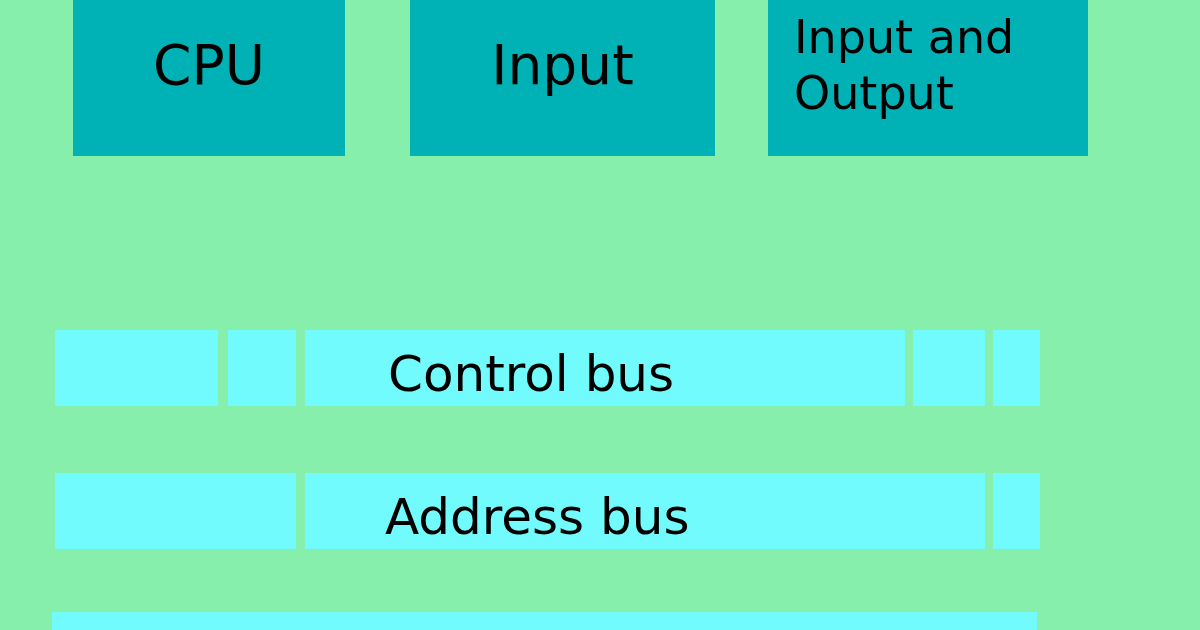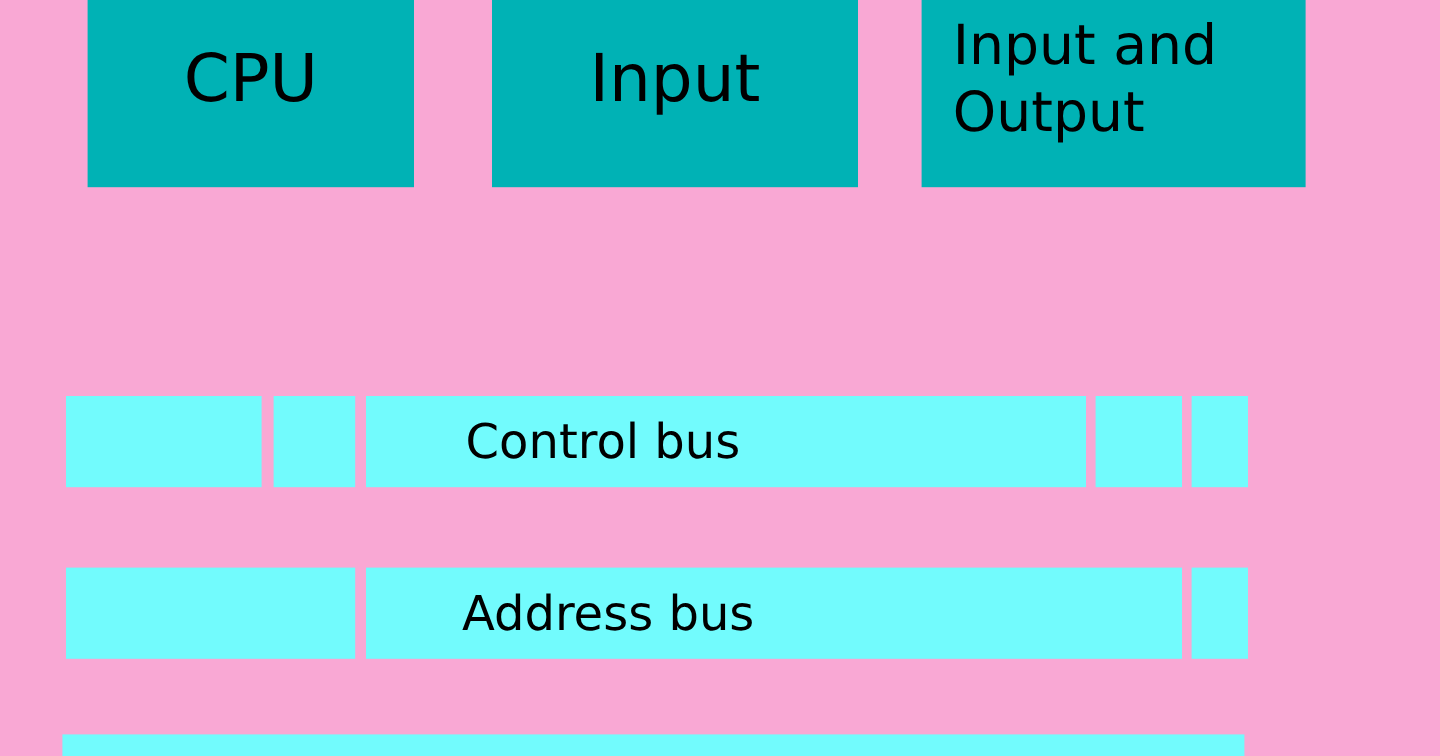--- a/index.html
+++ b/index.html
@@ -12,21 +12,21 @@
     width: 1200px;
     height: 630px;
     overflow: hidden;
     font-family: "DejaVu Sans", sans-serif;
   }
 
   #diagram {
     position: relative;
     width: 1200px;
     height: 630px;
-    background: #f9a8d4;
+    background: #86efac;
   }
 
   
   .component-box {
     position: absolute;
     background: #00b2b5;
     color: #000000;
     display: flex;
     align-items: center;
     justify-content: center;
@@ -78,21 +78,21 @@
 
   .bus-seg {
     position: absolute;
     background: #72fbfd;
     box-sizing: border-box;
   }
 
   .bus-label {
     position: absolute;
     color: #000000;
-    font-size: 40px;
+    font-size: 50px;
     font-weight: 400;
     white-space: nowrap;
     pointer-events: none;
     line-height: 1;
   }
 
   
   #bus-control { top: 330px; height: 76px; }
   #bus-control .bus-seg { top: 0; height: 76px; }
   #ctrl-seg-1 { left: 55px;  width: 163px; }

